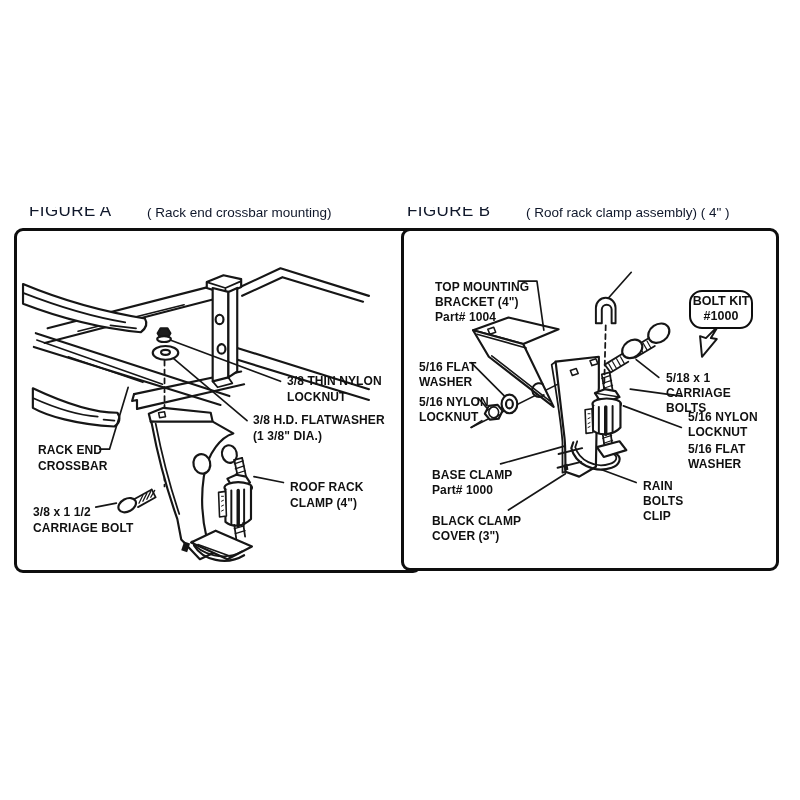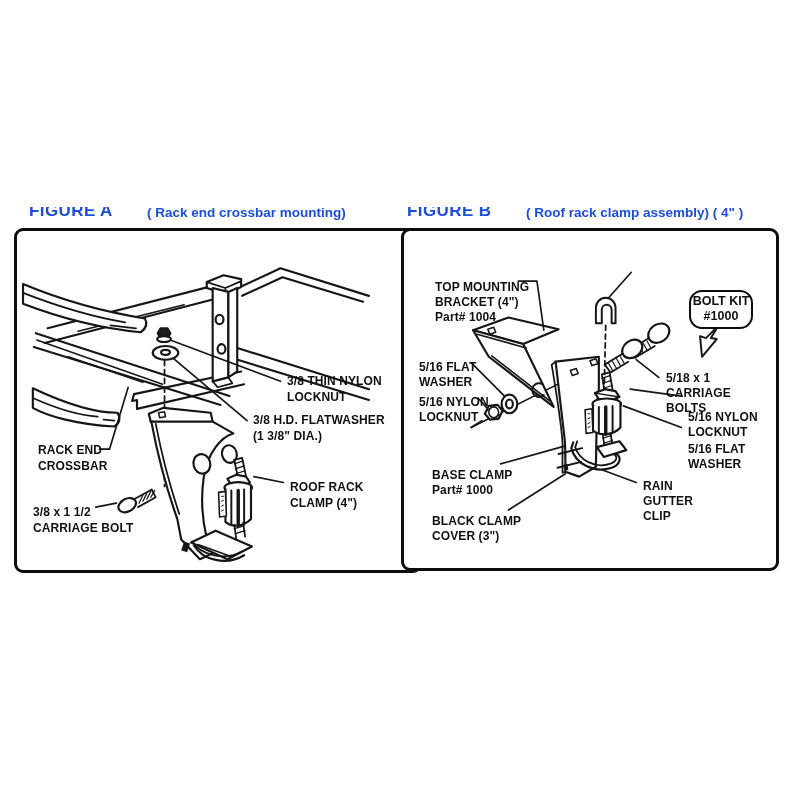--- a/index.html
+++ b/index.html
@@ -1,18 +1,18 @@
 <!DOCTYPE html>
 <html><head>
 <meta charset="utf-8">
 <style>
   html,body{margin:0;padding:0;background:#fff;}
   #page{position:relative;width:800px;height:800px;background:#fff;overflow:hidden;
         font-family:"Liberation Sans",sans-serif;color:#111;}
-  .hdr{position:absolute;font-weight:bold;color:#1d4ed8;white-space:nowrap;}
+  .hdr{position:absolute;font-weight:normal;color:#0f172a;white-space:nowrap;}
   .fig-title{font-size:17px;line-height:24px;letter-spacing:.4px;top:199px;clip-path:inset(8px 0 0 0);}
   .fig-caption{font-size:13.5px;line-height:21px;top:202px;clip-path:inset(4px 0 0 0);}
   .panel{position:absolute;top:228px;border:3px solid #0e0e0e;border-radius:9px;background:#fff;box-sizing:border-box;}
   #panelA{left:14px;width:408px;height:345px;}
   #panelB{left:401px;width:378px;height:343px;}
   .art{position:absolute;left:0;top:0;}
   .lbl{position:absolute;font-weight:bold;font-size:12px;line-height:16px;
        white-space:pre-line;color:#101010;letter-spacing:.1px;}
   .lblB{line-height:15px;margin-top:17px;}
   #boltKitBox{position:absolute;left:285px;top:59px;width:60px;border:2.5px solid #0e0e0e;border-radius:13px;
@@ -207,17 +207,17 @@
 BOLTS</div>
     <div class="lbl lblB" style="left:284px;top:162px">5/16 NYLON
 LOCKNUT</div>
     <div class="lbl lblB" style="left:284px;top:194px">5/16 FLAT
 WASHER</div>
     <div class="lbl lblB" style="left:28px;top:220px">BASE CLAMP
 Part# 1000</div>
     <div class="lbl lblB" style="left:28px;top:266px">BLACK CLAMP
 COVER (3")</div>
     <div class="lbl lblB" style="left:239px;top:231px">RAIN
-GUTTER
+BOLTS
 CLIP</div>
   </div>
 
 </div>
 
 </body></html>

